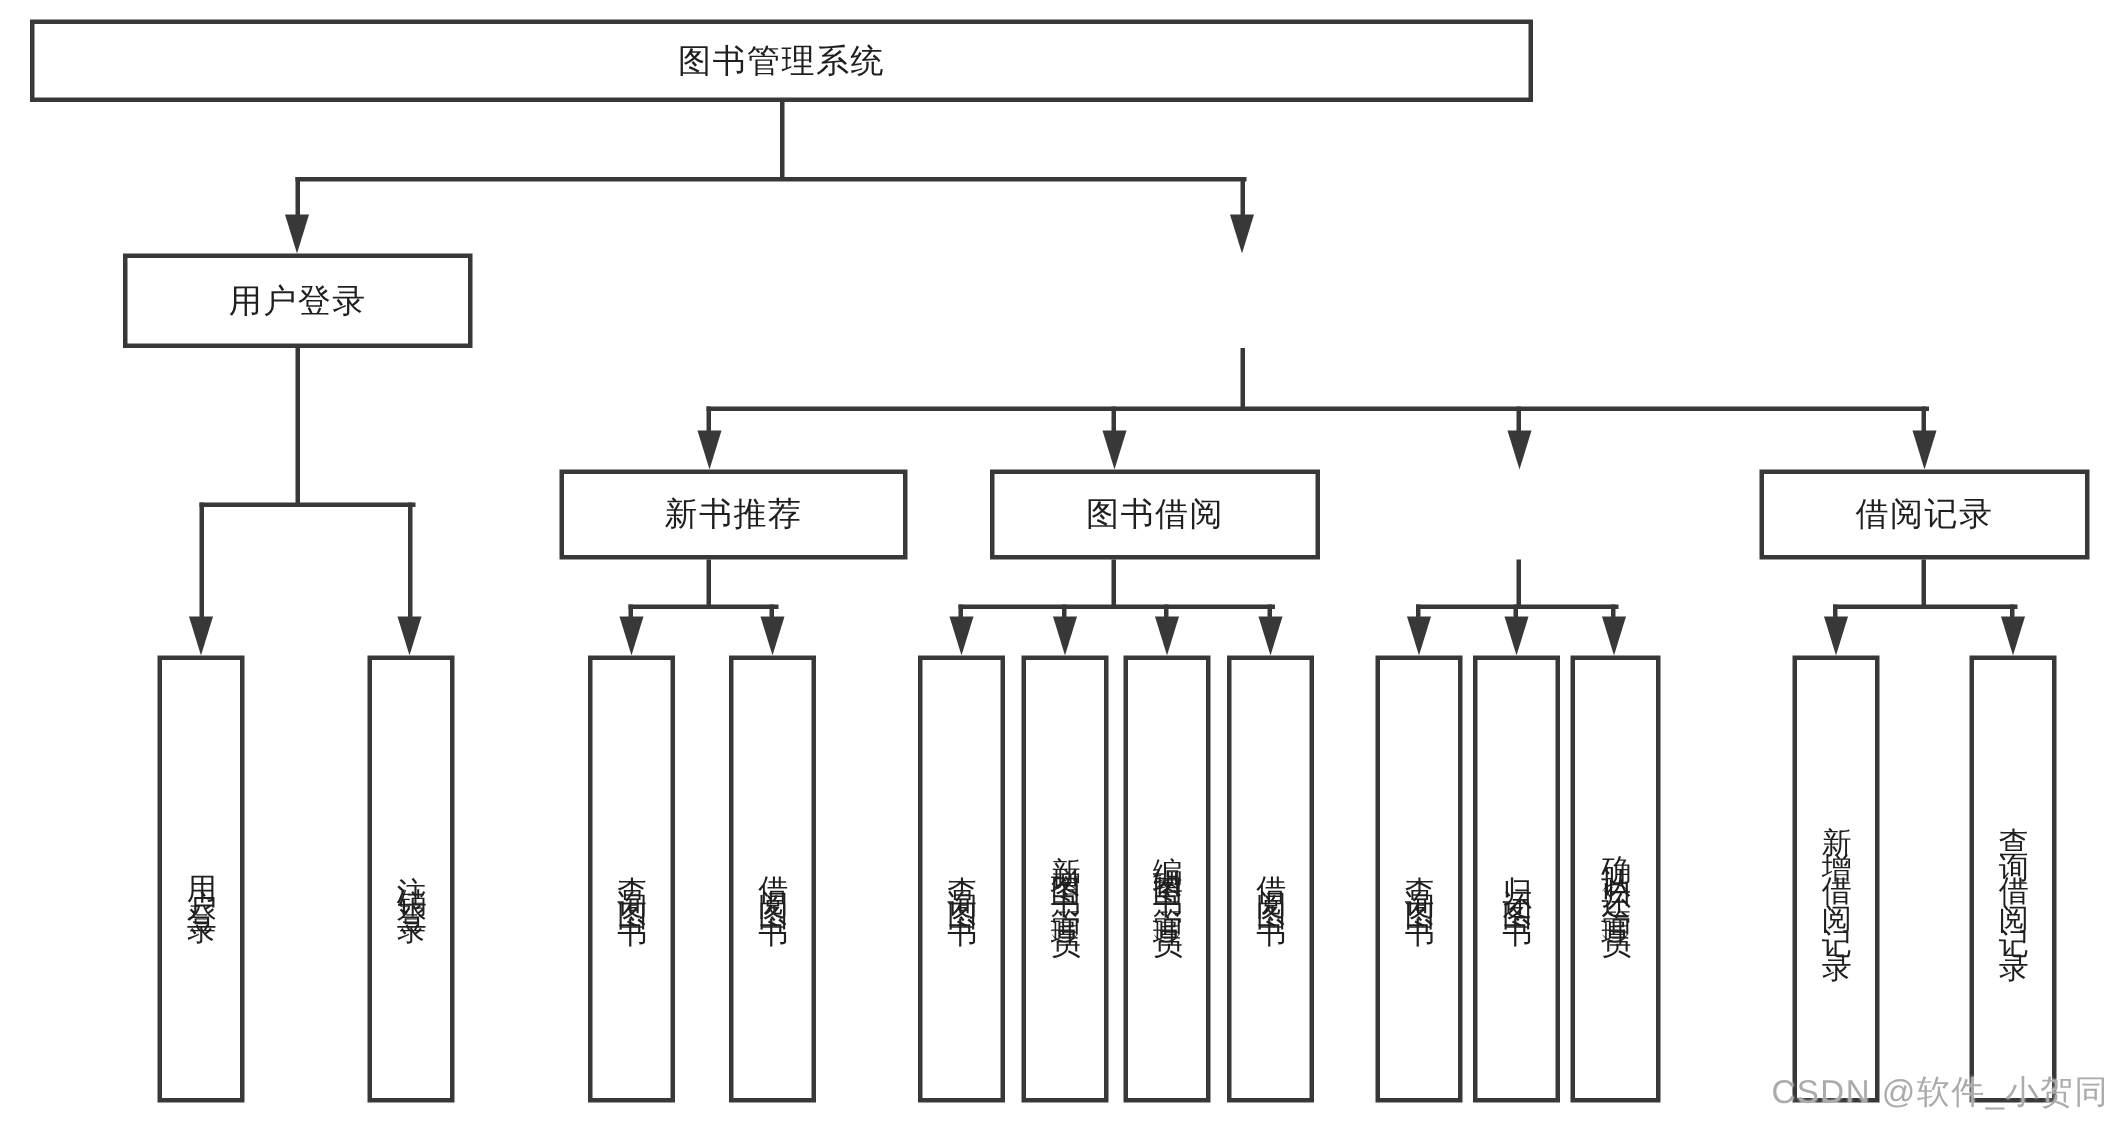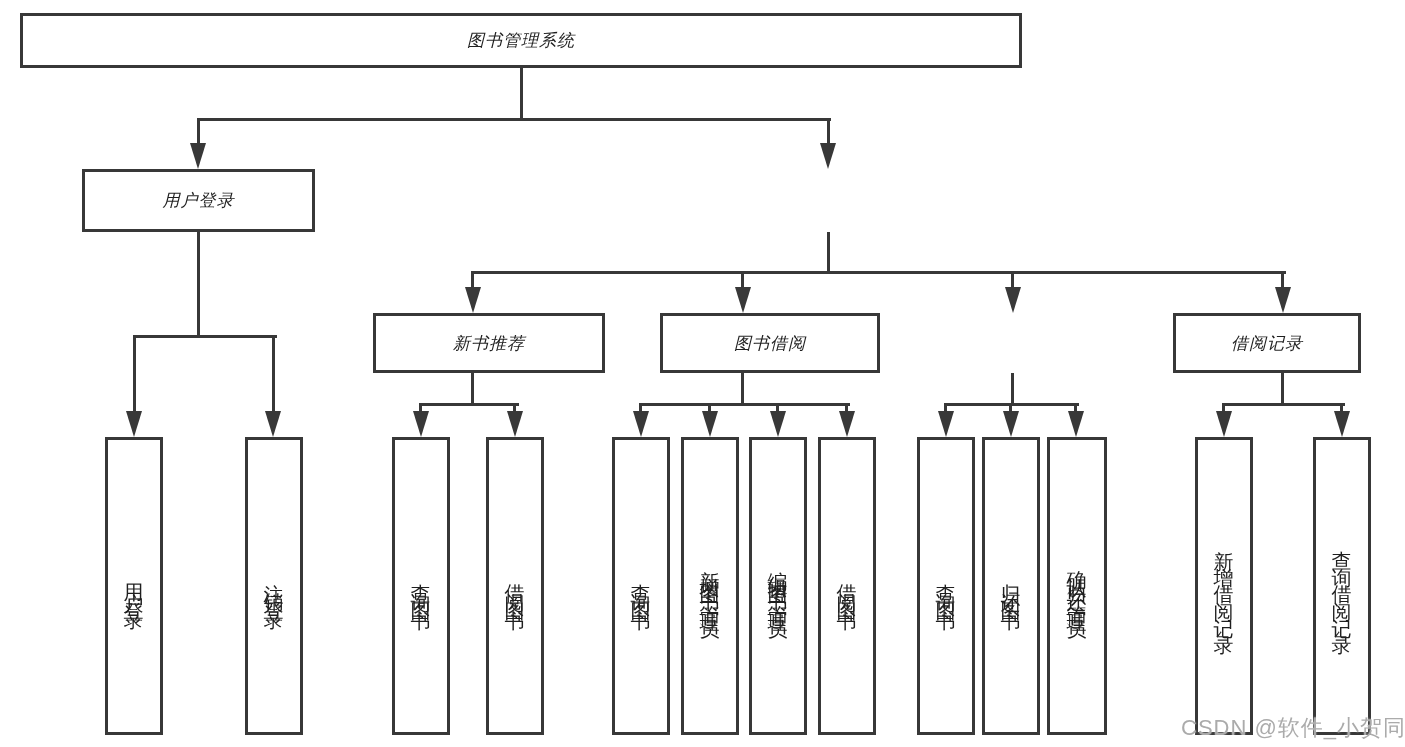--- a/index.html
+++ b/index.html
@@ -4,21 +4,21 @@
 <style>
   html,body{margin:0;padding:0;background:#ffffff;}
   #stage{
     position:relative;width:1405px;height:747px;background:#ffffff;overflow:hidden;
     font-family:"Liberation Sans",sans-serif;color:#1f1f1f;
   }
   .box{
     position:absolute;box-sizing:border-box;border:3px solid #383838;background:#ffffff;
     display:flex;align-items:center;justify-content:center;
   }
-  .box.h span{font-size:17px;letter-spacing:1px;white-space:nowrap;font-style:italic;}
+  .box.h span{font-size:22px;letter-spacing:1px;white-space:nowrap;}
   .box.v span{
     writing-mode:vertical-rl;text-orientation:mixed;
     font-size:20px;letter-spacing:0.45em;line-height:1;white-space:nowrap;
   }
   .box.v span.sp-wide{letter-spacing:0.85em;}
   .box.v span.sp-long{letter-spacing:0.35em;}
   .ln{position:absolute;background:#383838;display:block;}
   .arrow{
     position:absolute;display:block;width:0;height:0;
     border-left:8px solid transparent;border-right:8px solid transparent;
@@ -66,21 +66,21 @@
   <i class="arrow" style="left:735px;top:287px;"></i>
   <i class="arrow" style="left:1005px;top:287px;"></i>
   <i class="arrow" style="left:1275px;top:287px;"></i>
 
   <div class="box h" style="left:373px;top:313px;width:232px;height:60px;">
     <span>新书推荐</span>
   </div>
   <div class="box h" style="left:660px;top:313px;width:220px;height:60px;">
     <span>图书借阅</span>
   </div>
-  <div class="box h" style="left:1173px;top:313px;width:188px;height:60px;">
+  <div class="box h" style="left:1173px;top:313px;width:220px;height:60px;">
     <span>借阅记录</span>
   </div>
 
   <i class="ln" style="left:471px;top:373px;width:3px;height:32px;"></i>
   <i class="ln" style="left:741px;top:373px;width:3px;height:32px;"></i>
   <i class="ln" style="left:1011px;top:373px;width:3px;height:32px;"></i>
   <i class="ln" style="left:1281px;top:373px;width:3px;height:32px;"></i>
 
   <i class="ln" style="left:419px;top:403px;width:100px;height:3px;"></i>
   <i class="ln" style="left:639px;top:403px;width:211px;height:3px;"></i>

